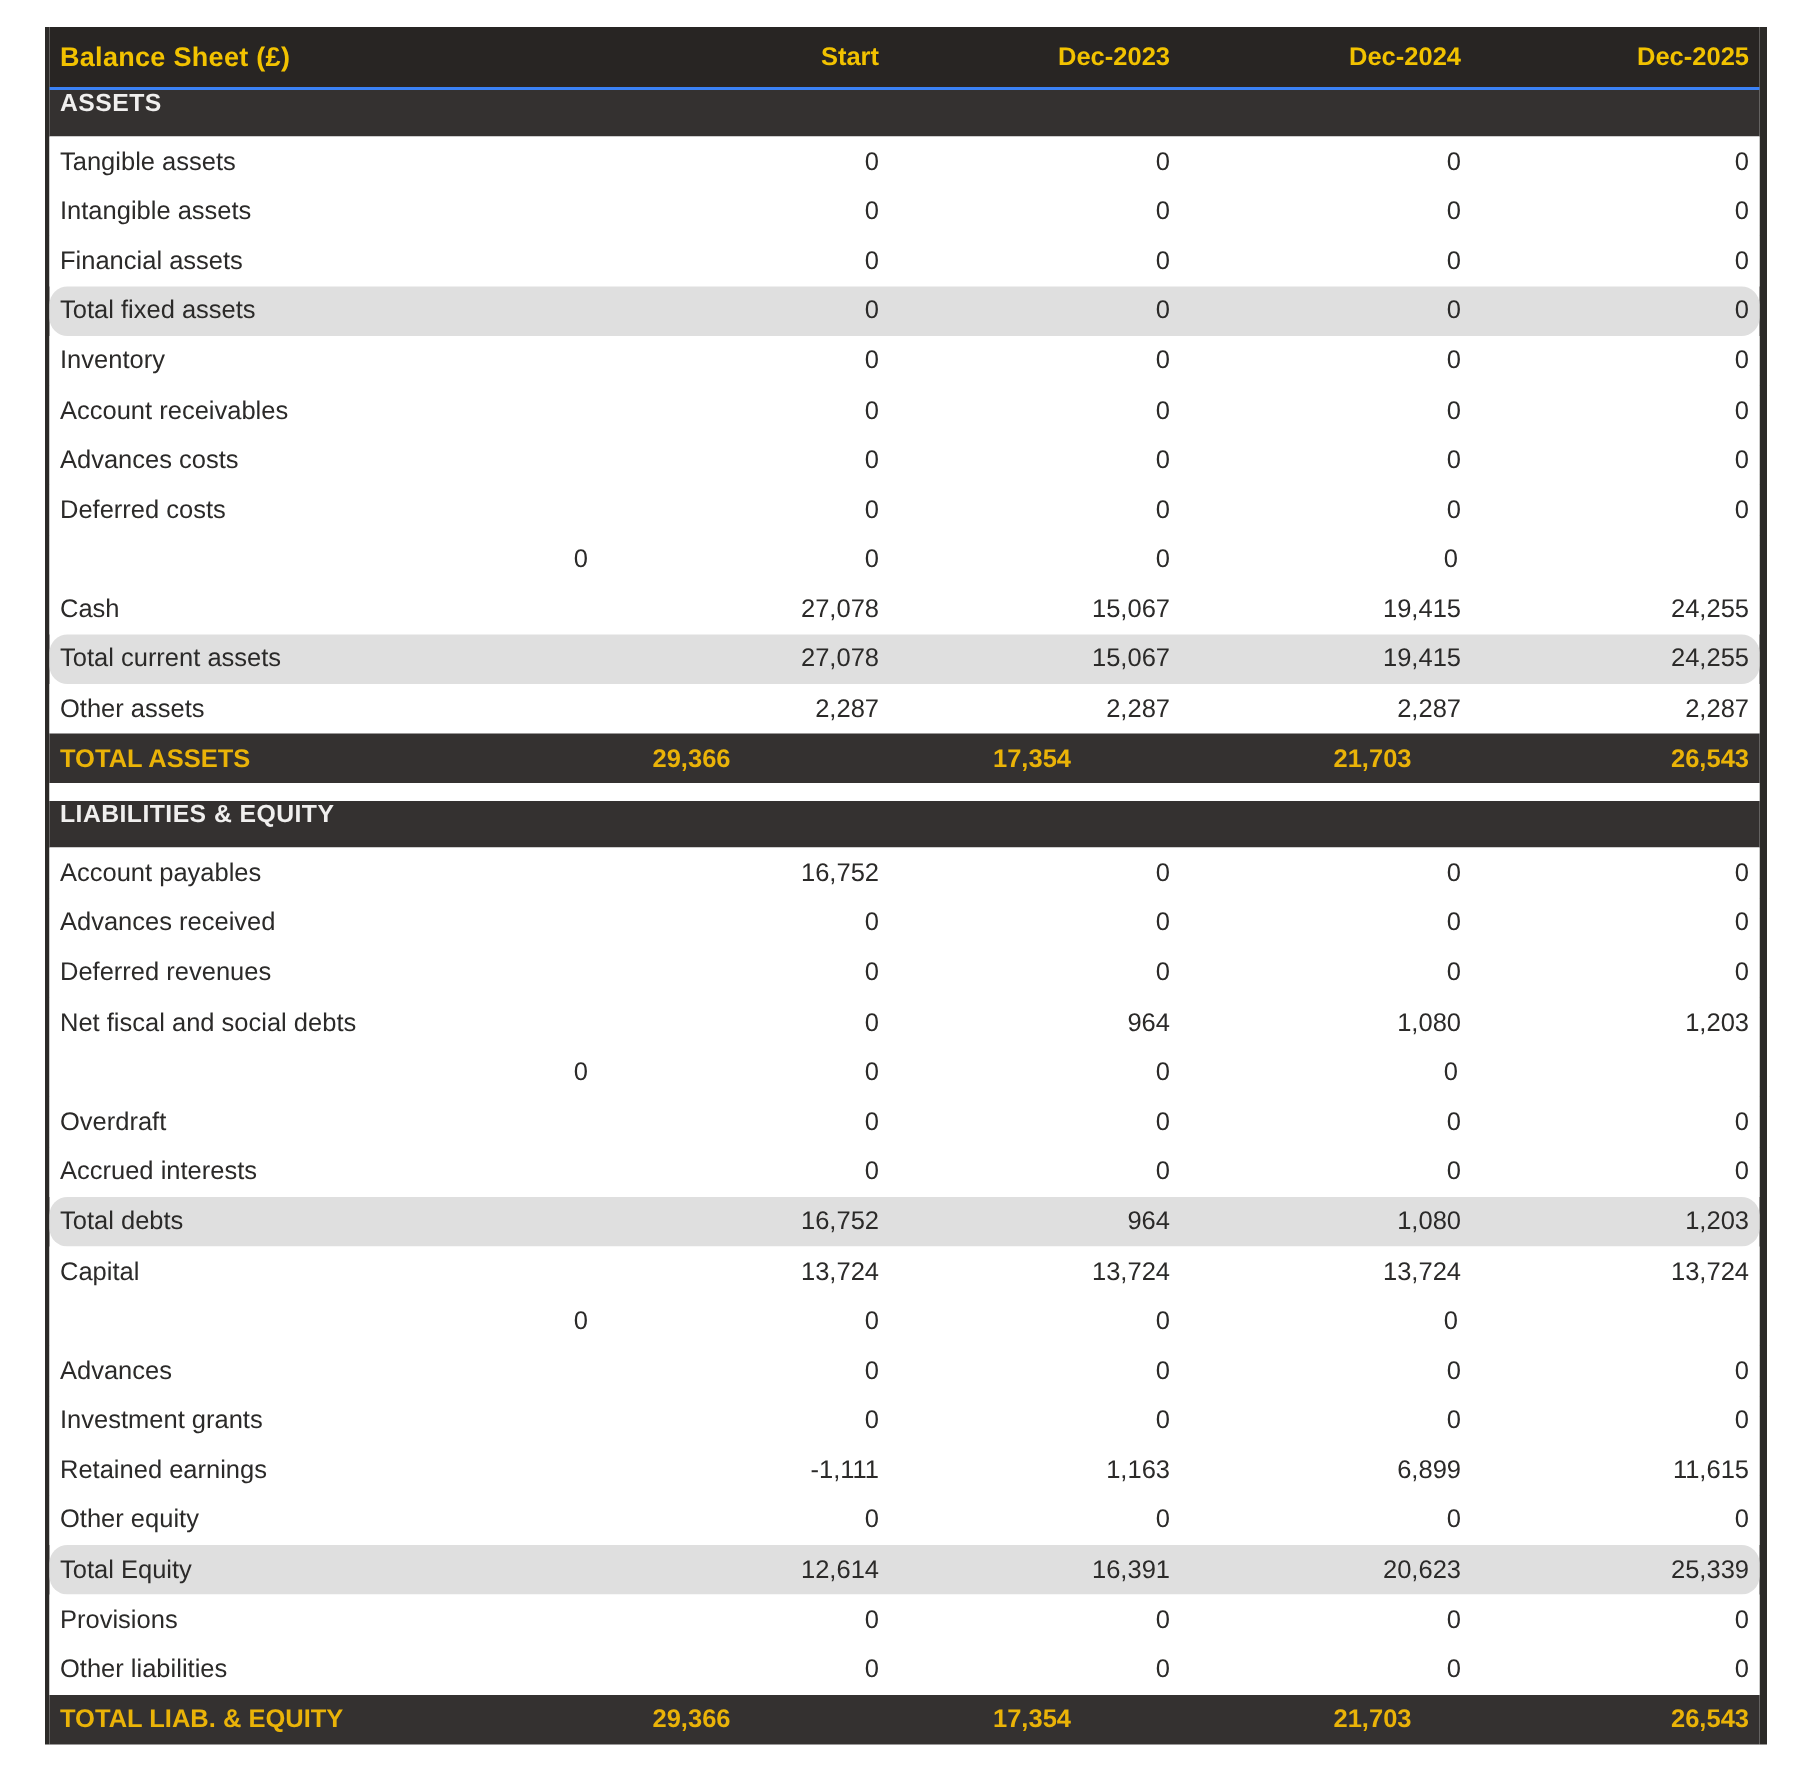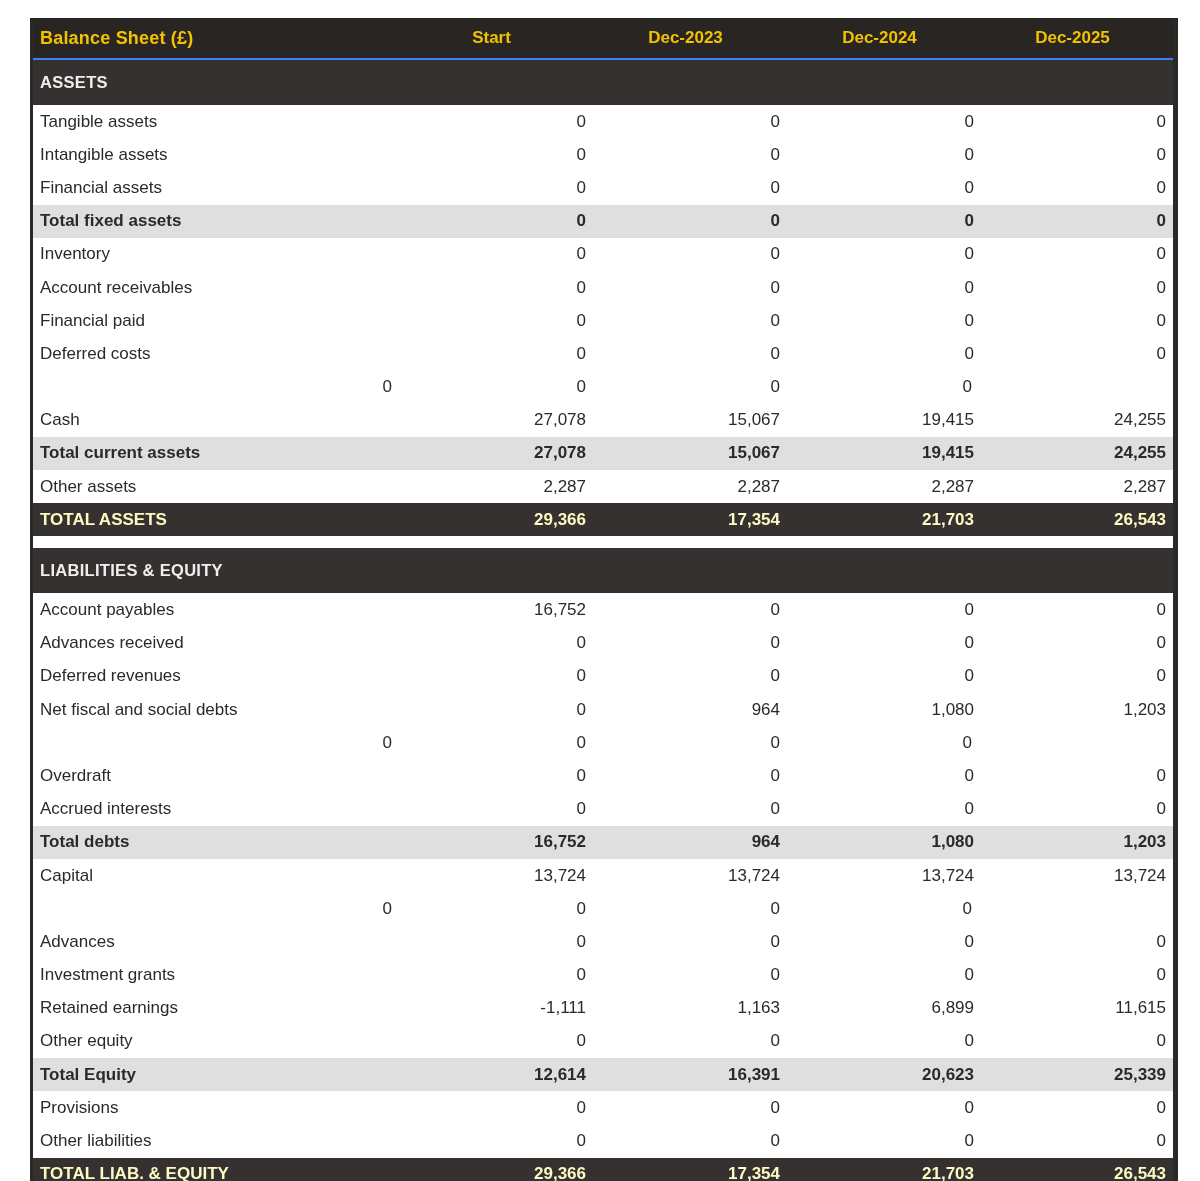--- a/index.html
+++ b/index.html
@@ -35,44 +35,44 @@
     color: var(--accent, #f2c200);
     font-weight: bold;
     font-size: 18px;
     padding-left: 7px;
     letter-spacing: 0.2px;
   }
   .col-head {
     color: var(--accent, #f2c200);
     font-weight: bold;
     font-size: 17px;
-    text-align: center;
+    text-align: right;
     padding-right: 5px;
   }
   .col-head.last { padding-right: 7px; }
   .section-row {
     background: var(--band-bg, #343130);
-    height: 45px;
+    height: 31px;
     display: flex;
-    align-items: center;
   }
   .section-heading {
     color: #f0efee;
     font-weight: bold;
     font-size: 16.5px;
     padding-left: 7px;
     letter-spacing: 0.3px;
   }
   .row { height: 33.2px; }
   .row.item { background: #ffffff; }
-  .row.subtotal { background: var(--subtotal-bg, #dfdfdf); font-weight: bold; }
+  .row.subtotal { background: var(--subtotal-bg, #dfdfdf); font-weight: normal; border-radius: 12px; }
   .row.total {
     background: var(--band-bg, #343130);
-    color: #fef9c3;
+    color: #eab308;
     font-weight: bold;
+    gap: 33px;
   }
   .cell-label {
     padding-left: 7px;
     font-size: 17px;
     white-space: nowrap;
   }
   .cell-value {
     text-align: right;
     padding-right: 5px;
     font-size: 17px;
@@ -132,21 +132,21 @@
         <div class="cell-value last">0</div>
       </div>
       <div class="grid row item">
         <div class="cell-label">Account receivables</div>
         <div class="cell-value">0</div>
         <div class="cell-value">0</div>
         <div class="cell-value">0</div>
         <div class="cell-value last">0</div>
       </div>
       <div class="grid row item">
-        <div class="cell-label">Financial paid</div>
+        <div class="cell-label">Advances costs</div>
         <div class="cell-value">0</div>
         <div class="cell-value">0</div>
         <div class="cell-value">0</div>
         <div class="cell-value last">0</div>
       </div>
       <div class="grid row item">
         <div class="cell-label">Deferred costs</div>
         <div class="cell-value">0</div>
         <div class="cell-value">0</div>
         <div class="cell-value">0</div>

